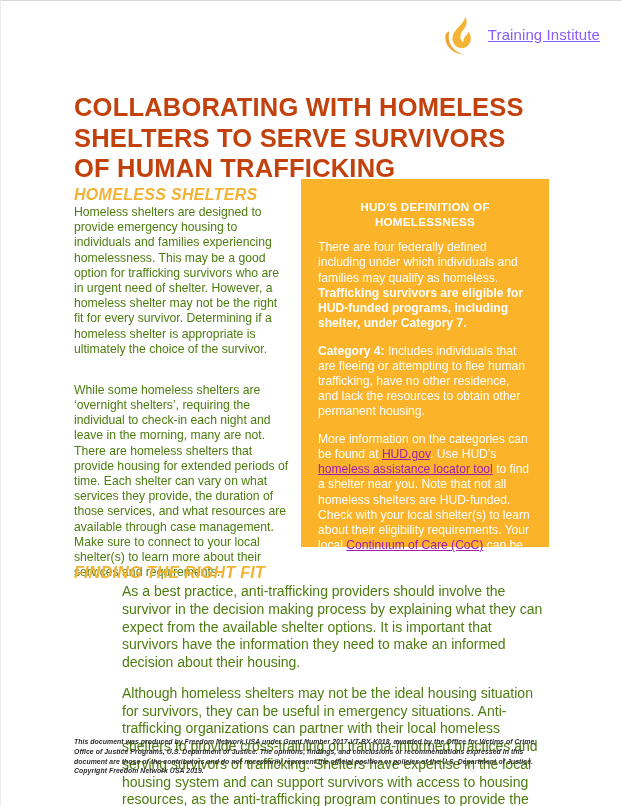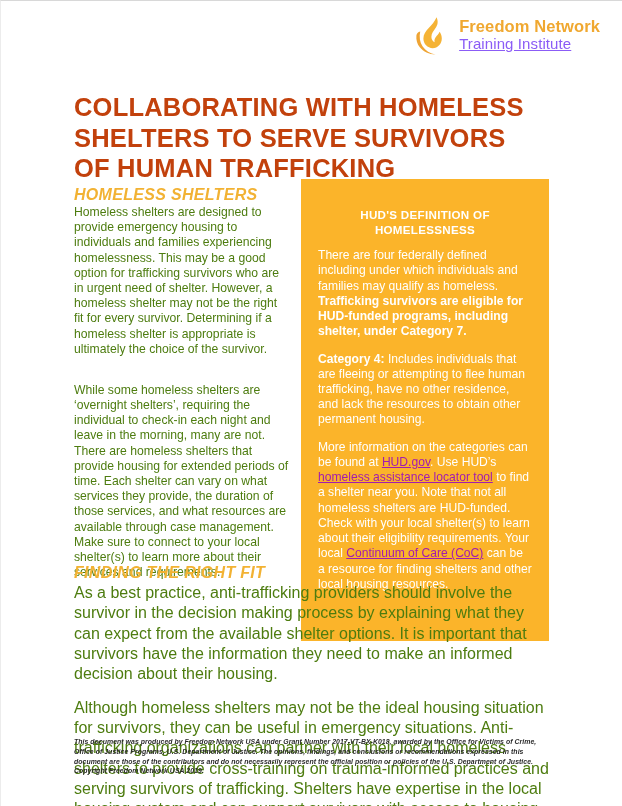--- a/index.html
+++ b/index.html
@@ -96,24 +96,24 @@
   .body-text + .body-text {
     margin-top: 26px;
   }
 
   
   .callout {
     position: absolute;
     top: 178px;
     left: 300px;
     width: 248px;
-    height: 462px;
+    height: 368px;
     background: #fbb42a;
     box-sizing: border-box;
-    padding: 28px 17px 10px 17px;
+    padding: 20px 17px 10px 17px;
     color: #ffffff;
   }
   .callout-title {
     font-size: 11.6px;
     font-weight: bold;
     text-align: center;
     line-height: 1.3;
     letter-spacing: 0.3px;
     margin: 0 0 11px 0;
     text-transform: uppercase;
@@ -134,21 +134,21 @@
     text-decoration: underline;
   }
 
   
   .lower {
     position: absolute;
     top: 562px;
     left: 73px;
     width: 476px;
   }
-  .lower .body-text { font-size: 16px; line-height: 1.27; }
+  .lower .body-text { font-size: 14px; line-height: 1.27; margin-left: 48px; }
   .lower .body-text + .body-text { margin-top: 13px; }
 
   
   .footer {
     position: absolute;
     top: 736px;
     left: 73px;
     width: 480px;
     font-size: 6.9px;
     line-height: 1.42;
@@ -162,21 +162,20 @@
 <body>
 
 <div class="page">
 
   <div class="header">
     <svg class="logo-mark" viewBox="0 0 34 40" aria-hidden="true">
       <path d="M20.6 2.2c1.9 4.6 1.1 7.6-0.9 10.6-1.9 2.9-4.3 5.5-4.3 9.1 0 2.6 1.5 4.6 3.3 5.3-0.5-1.6-0.3-3.2 0.8-4.8 1.3-1.9 3.3-3.3 4.2-5.6 1.4 2.2 2.1 4.4 2.1 6.7 0 5.4-4.1 9.7-9.1 9.7-5.2 0-9.3-4.2-9.3-9.6 0-4.2 2.3-7.2 5.1-10.3 3.1-3.4 6.2-6.8 8.1-11.1z" fill="#f5b335"></path>
       <path d="M4.2 16.5c-1.1 5.6-0.4 10.6 2.3 14.8 2.9 4.6 7.6 7.3 13.2 8.2-6.8-0.2-12.3-2.6-15.9-7.2-2.7-3.4-3.8-7.5-3.4-11.9 0.2-1.7 1.6-3.3 3.8-3.9z" fill="#efa433"></path>
     </svg>
     <div class="logo-text">
-      <span class="logo-line1">Freedom Network</span>
       <span class="logo-line2">Training Institute</span>
     </div>
   </div>
 
   <h1 class="doc-title">COLLABORATING WITH HOMELESS SHELTERS TO SERVE SURVIVORS OF HUMAN TRAFFICKING</h1>
 
   <div class="left-col">
     <div class="section-head">HOMELESS SHELTERS</div>
     <p class="body-text">Homeless shelters are designed to provide emergency housing to individuals and families experiencing homelessness. This may be a good option for trafficking survivors who are in urgent need of shelter. However, a homeless shelter may not be the right fit for every survivor. Determining if a homeless shelter is appropriate is ultimately the choice of the survivor.</p>
     <p class="body-text">While some homeless shelters are ‘overnight shelters’, requiring the individual to check-in each night and leave in the morning, many are not. There are homeless shelters that provide housing for extended periods of time. Each shelter can vary on what services they provide, the duration of those services, and what resources are available through case management. Make sure to connect to your local shelter(s) to learn more about their services and requirements.</p>

